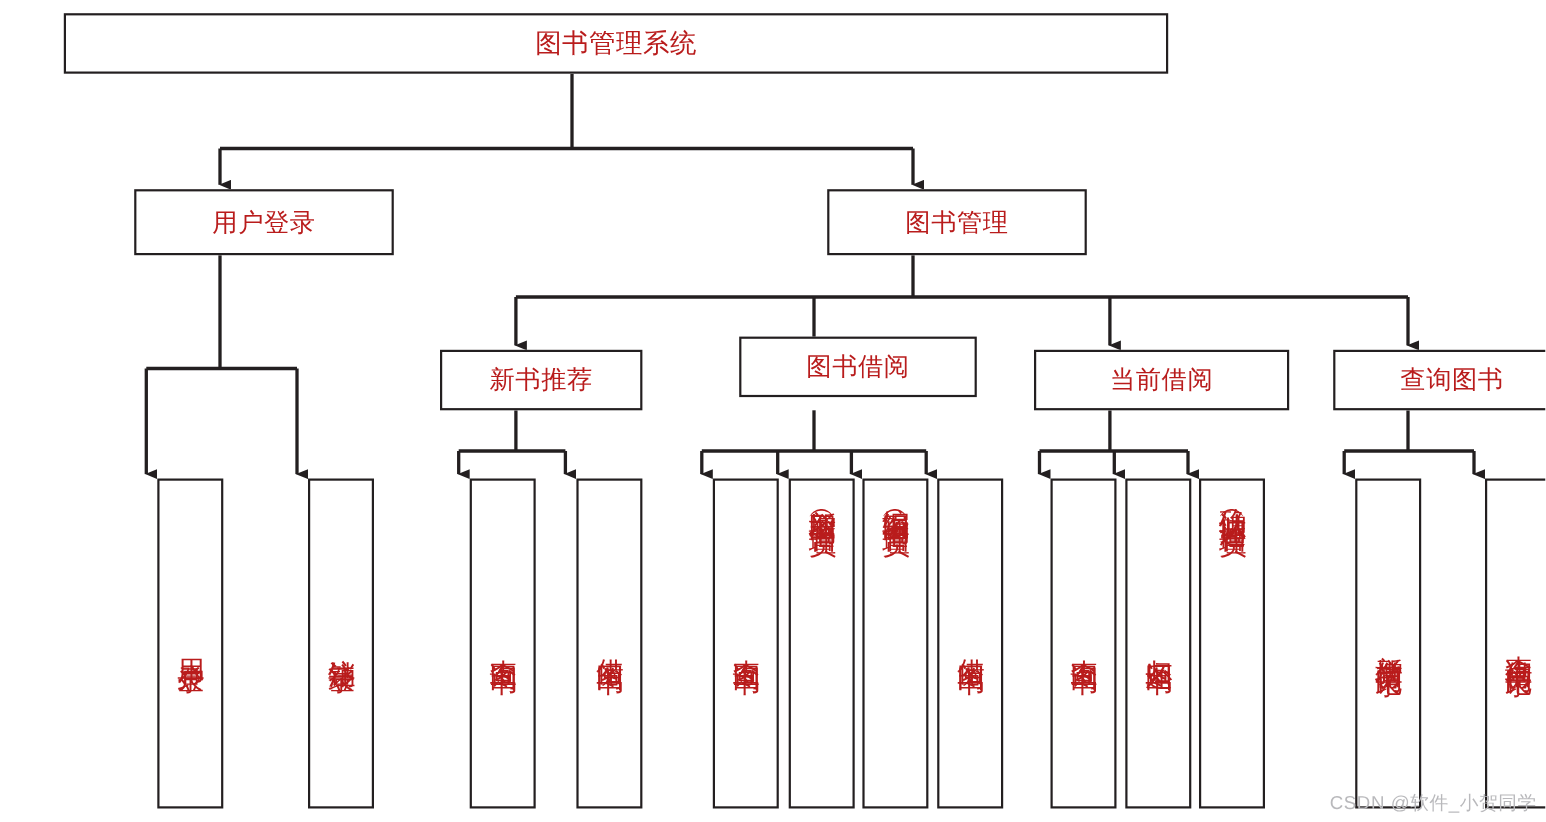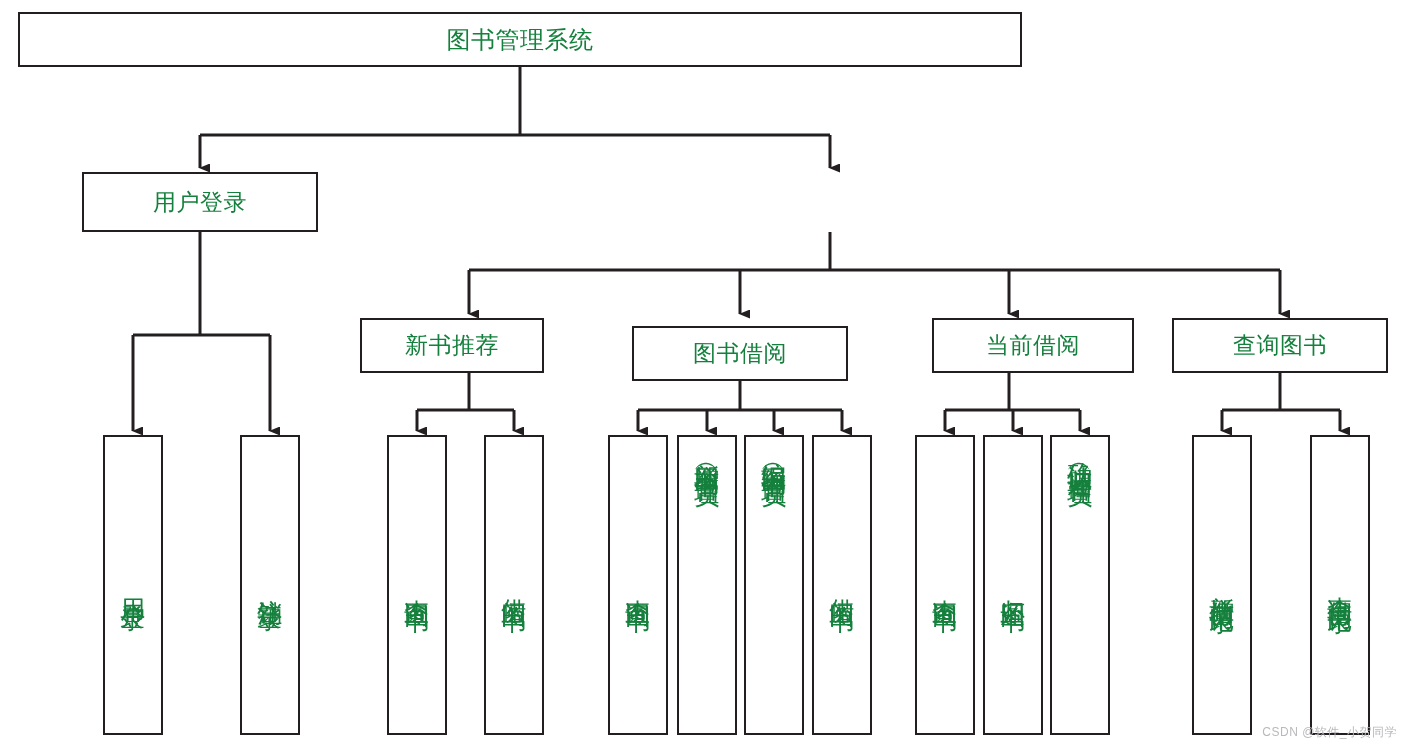--- a/index.html
+++ b/index.html
@@ -24,21 +24,22 @@
     pointer-events: none;
   }
   .node {
     position: absolute;
     box-sizing: border-box;
     background: #ffffff;
     border: 2px solid #231f20;
     display: flex;
     align-items: center;
     justify-content: center;
-    color: #15803d;
+    color: #b91c1c;
+    margin-left: 40px;
   }
   .node-label {
     display: block;
     text-align: center;
     line-height: 1.32;
     letter-spacing: 0.5px;
   }
   .node.horiz .node-label {
     writing-mode: horizontal-tb;
     font-size: 23px;
@@ -60,21 +61,21 @@
     align-items: center;
     padding-top: 0;
   }
   .node.root .node-label {
     font-size: 24px;
   }
   #watermark {
     position: absolute;
     right: 8px;
     bottom: 6px;
-    font-size: 12px;
+    font-size: 17px;
     color: #b9b9bc;
     letter-spacing: 0.5px;
     white-space: nowrap;
   }
 </style>
 </head>
 <body>
 
 <div id="canvas">
 
@@ -130,38 +131,41 @@
   </svg>
 
   <div class="node horiz root" style="left:18px; top:12px; width:1004px; height:55px;">
     <span class="node-label">图书管理系统</span>
   </div>
 
   <div class="node horiz" style="left:82px; top:172px; width:236px; height:60px;">
     <span class="node-label">用户登录</span>
   </div>
 
+  <div class="node horiz" style="left:712px; top:172px; width:236px; height:60px;">
+    <span class="node-label">图书管理</span>
+  </div>
 
   <div class="node vert center-text" style="left:103px; top:435px; width:60px; height:300px;">
     <span class="node-label">用户登录</span>
   </div>
 
   <div class="node vert center-text" style="left:240px; top:435px; width:60px; height:300px;">
     <span class="node-label">注销登录</span>
   </div>
 
   <div class="node horiz" style="left:360px; top:318px; width:184px; height:55px;">
     <span class="node-label">新书推荐</span>
   </div>
 
-  <div class="node horiz" style="left:632px; top:326px; width:216px; height:55px;">
+  <div class="node horiz" style="left:632px; top:306px; width:216px; height:55px;">
     <span class="node-label">图书借阅</span>
   </div>
 
-  <div class="node horiz" style="left:932px; top:318px; width:202px; height:55px;">
+  <div class="node horiz" style="left:900px; top:318px; width:232px; height:55px;">
     <span class="node-label">当前借阅</span>
   </div>
 
   <div class="node horiz" style="left:1172px; top:318px; width:216px; height:55px;">
     <span class="node-label">查询图书</span>
   </div>
 
   <div class="node vert center-text" style="left:387px; top:435px; width:60px; height:300px;">
     <span class="node-label">查询图书</span>
   </div>

